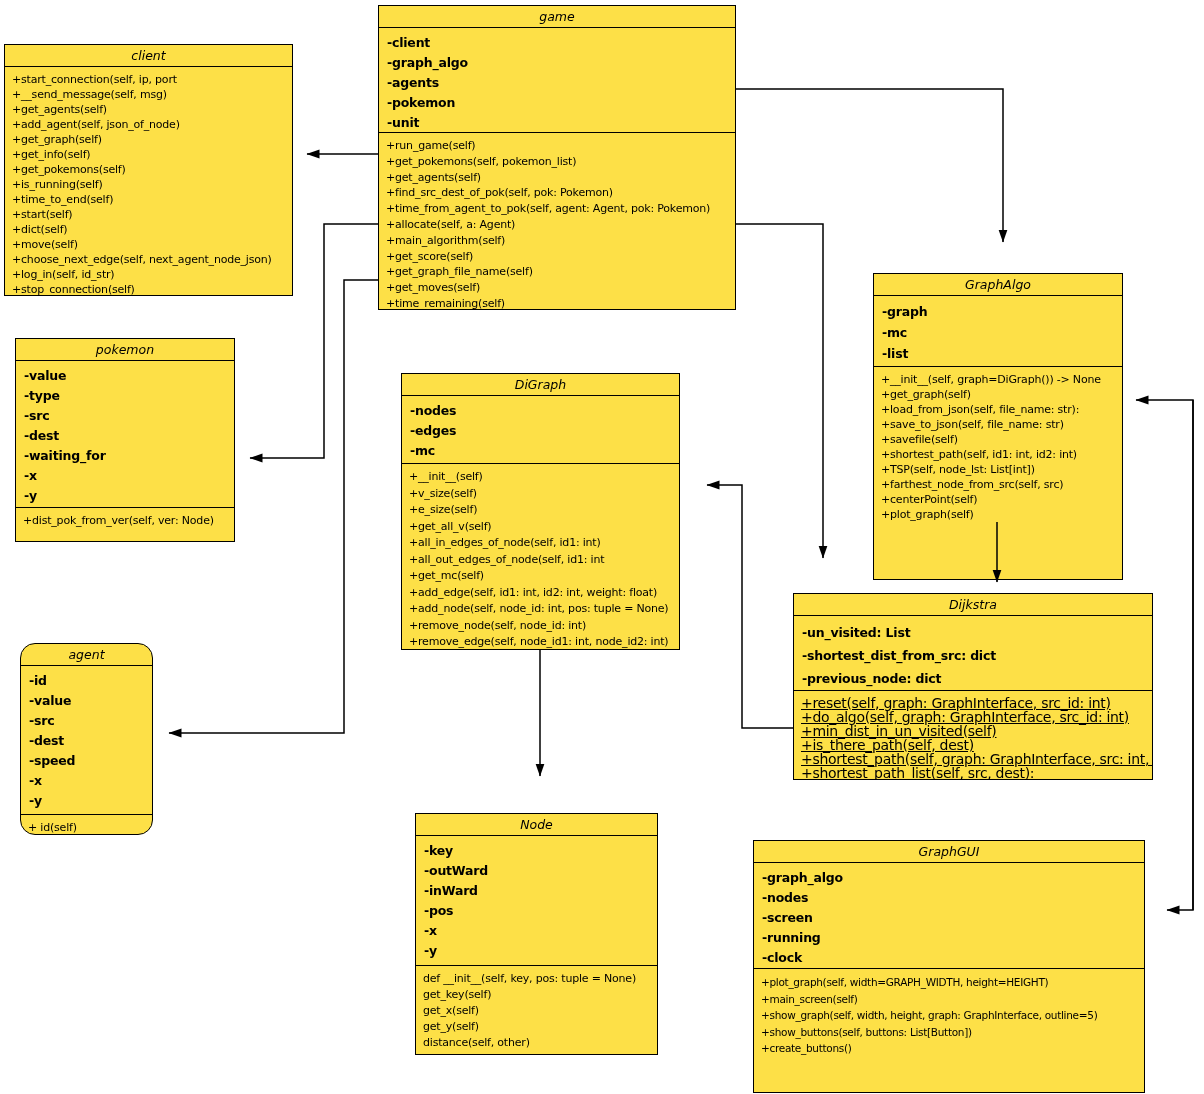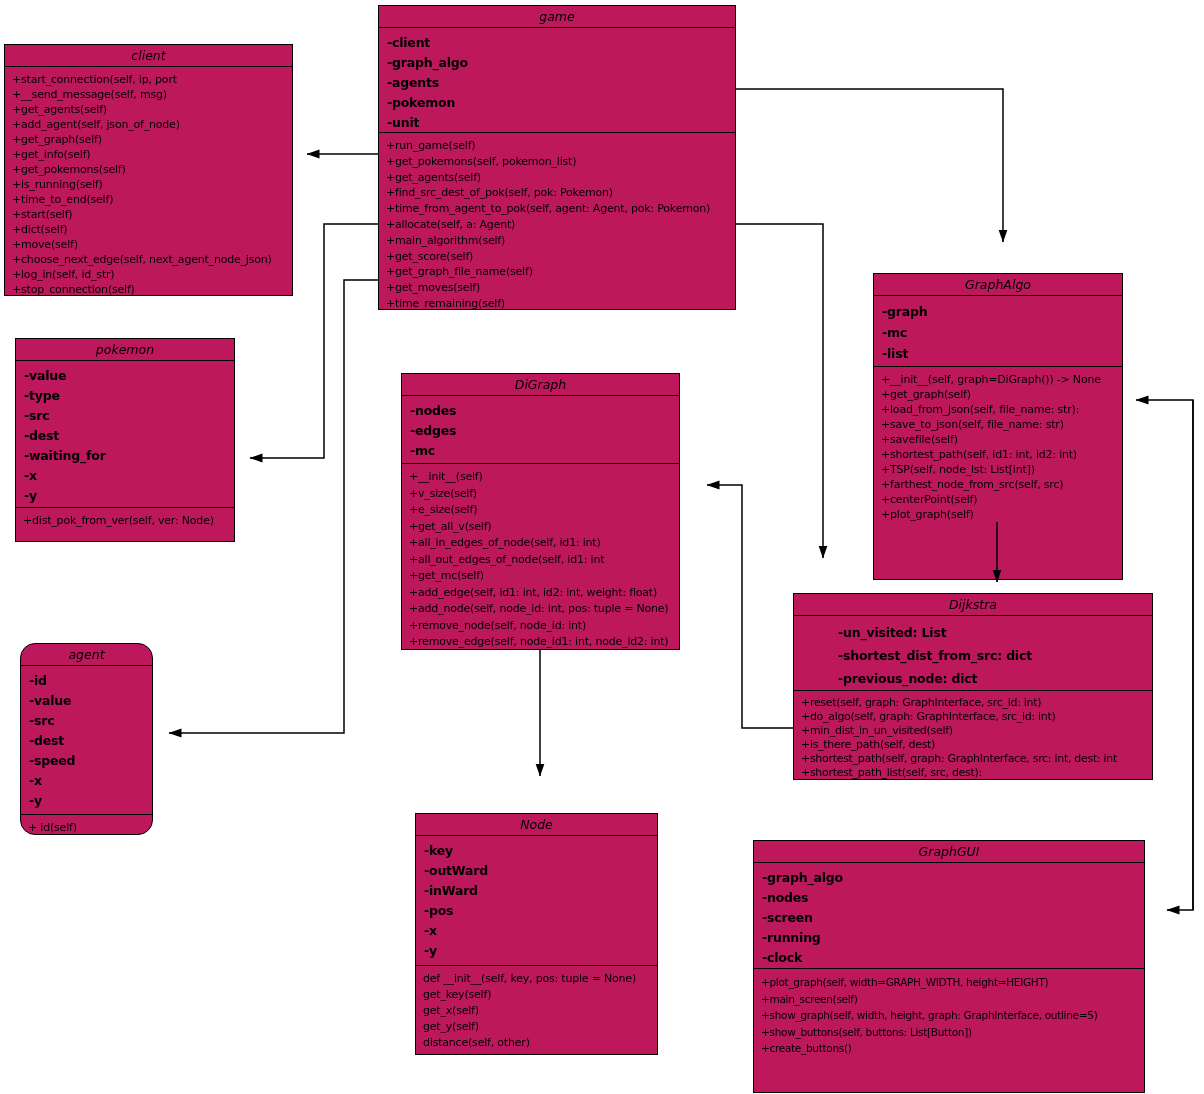--- a/index.html
+++ b/index.html
@@ -8,21 +8,21 @@
     position:relative;
     width:1204px;height:1094px;
     background:#ffffff;
     font-family:"DejaVu Sans", sans-serif;
     color:#000;
     overflow:hidden;
   }
   .cbox{
     position:absolute;
     border:1.5px solid #000;
-    background:#be185d;
+    background:#fde047;
     display:flex;
     flex-direction:column;
   }
   .ctitle{
     height:22px;
     line-height:21px;
     text-align:center;
     font-style:italic;
     font-size:12.5px;
     border-bottom:1.5px solid #000;
@@ -48,22 +48,22 @@
     overflow:hidden;
   }
   .m-row{
     font-size:11px;
     line-height:15px;
     letter-spacing:-0.2px;
     white-space:nowrap;
   }
   
   .b-graphalgo .a-row{line-height:21px;}
-  .b-dijkstra .a-row{line-height:23px;margin-left:36px;}
-  .b-dijkstra .m-row{font-size:11px;line-height:14px;letter-spacing:-0.3px;}
+  .b-dijkstra .a-row{line-height:23px;}
+  .b-dijkstra .m-row{font-size:14px;line-height:14px;letter-spacing:-0.3px;text-decoration:underline;}
   .b-digraph .m-row{line-height:16.5px;}
   .b-game .m-row{line-height:15.8px;}
   .b-graphgui .m-row{font-size:10.5px;line-height:16.5px;letter-spacing:-0.3px;}
   .b-node .m-row{line-height:16px;}
   #connectors{
     position:absolute;
     left:0;top:0;
     pointer-events:none;
   }
 </style>

